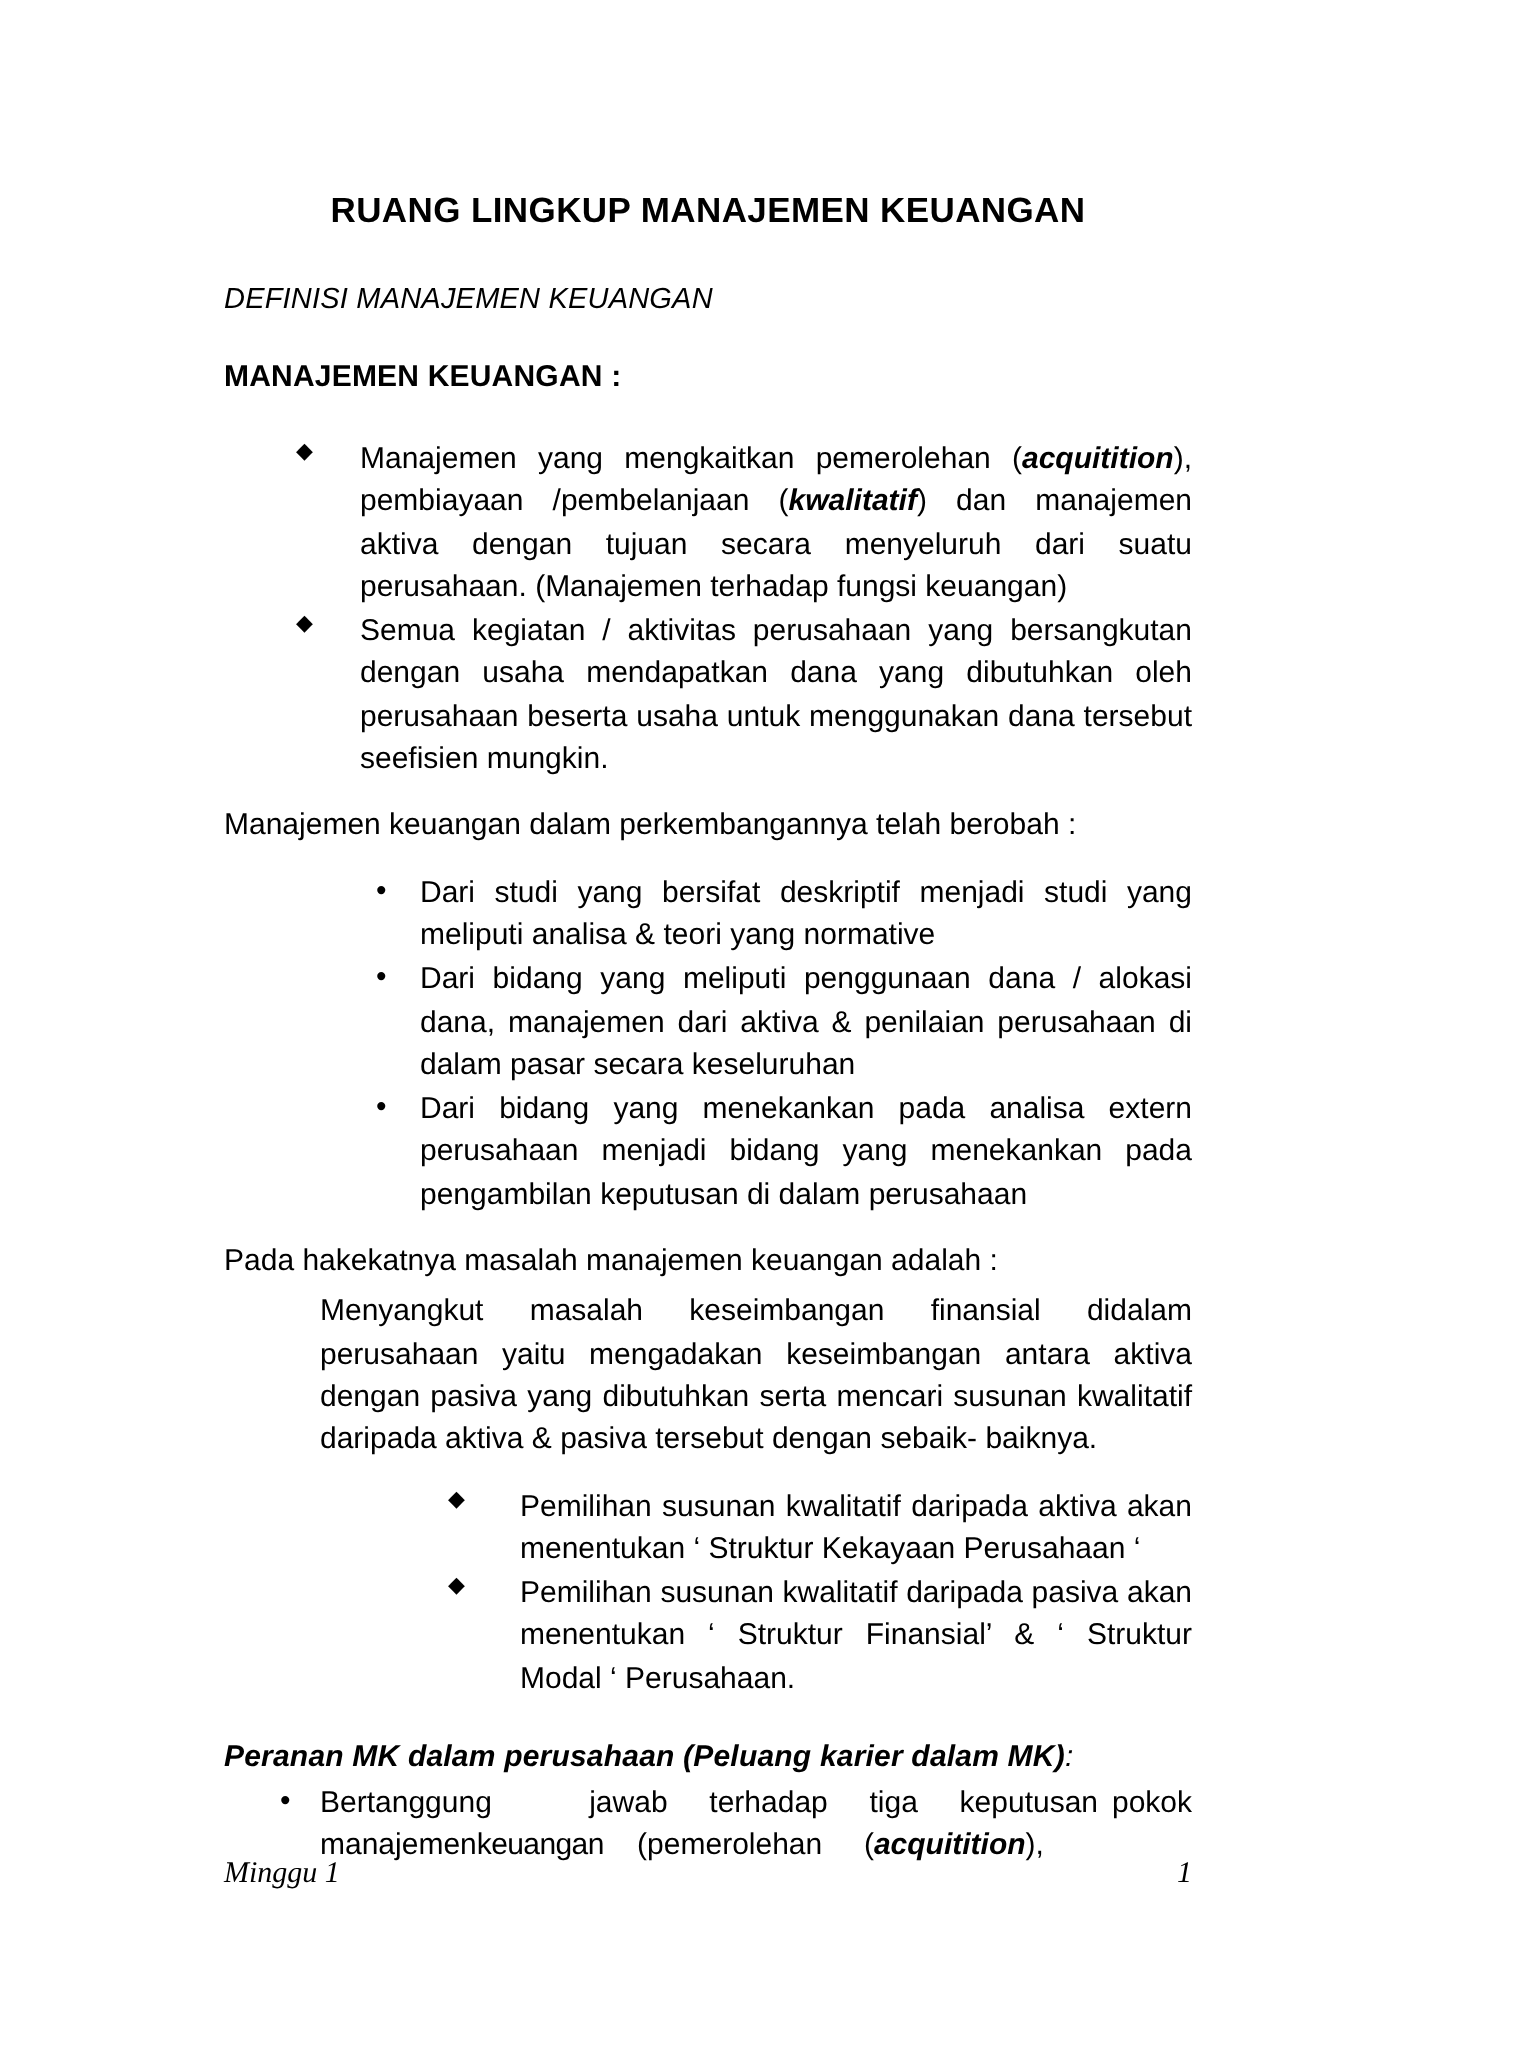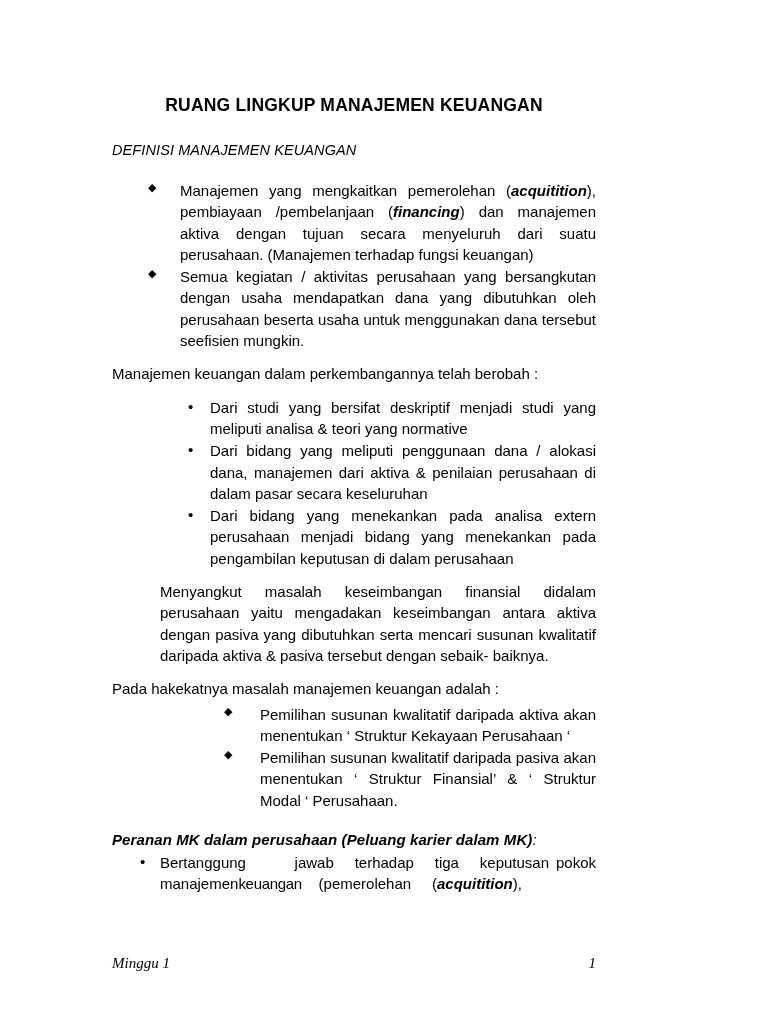--- a/index.html
+++ b/index.html
@@ -107,21 +107,21 @@
   .indent-para {
     padding-left: 48px;
     text-align: justify;
   }
   .gap-sm { height: 8px; }
   .bi { font-weight: bold; font-style: italic; }
   .footer {
     position: absolute;
     left: 0;
     right: 0;
-    bottom: 52px;
+    bottom: 78px;
     padding: 0 108px 0 112px;
     display: flex;
     justify-content: space-between;
     align-items: baseline;
     font-family: "Liberation Serif", serif;
     font-style: italic;
     font-size: 15px;
   }
   .footer .pg {
     font-family: "Liberation Serif", serif;
@@ -136,25 +136,26 @@
 </style>
 </head>
 <body>
 
 <div class="page">
 
   <h1 class="doc-title">RUANG LINGKUP MANAJEMEN KEUANGAN</h1>
 
   <div class="subhead">DEFINISI MANAJEMEN KEUANGAN</div>
 
+  <div class="section-head">MANAJEMEN KEUANGAN :</div>
 
   <ul class="lvl-diamond">
     <li>
       <span class="bullet">◆</span>
-      <span class="justify-stretch nowrap-last">Manajemen yang mengkaitkan pemerolehan (<span class="bi">acquitition</span>), pembiayaan /pembelanjaan (<span class="bi">financing</span>) dan manajemen aktiva dengan tujuan secara menyeluruh dari suatu perusahaan. (Manajemen terhadap fungsi keuangan)</span>
+      <span class="justify-stretch nowrap-last">Manajemen yang mengkaitkan pemerolehan (<span class="bi">acquitition</span>), pembiayaan /pembelanjaan (<span class="bi">kwalitatif</span>) dan manajemen aktiva dengan tujuan secara menyeluruh dari suatu perusahaan. (Manajemen terhadap fungsi keuangan)</span>
     </li>
     <li>
       <span class="bullet">◆</span>
       <span class="justify-stretch nowrap-last">Semua kegiatan / aktivitas perusahaan yang bersangkutan dengan usaha mendapatkan dana yang dibutuhkan oleh perusahaan beserta usaha untuk menggunakan dana tersebut seefisien mungkin.</span>
     </li>
   </ul>
 
   <div class="para para-block">Manajemen keuangan dalam perkembangannya telah berobah :</div>
 
   <ul class="lvl-disc">
@@ -165,22 +166,22 @@
     <li>
       <span class="bullet">•</span>
       <span class="justify-stretch nowrap-last">Dari bidang yang meliputi penggunaan dana / alokasi dana, manajemen dari aktiva &amp; penilaian perusahaan di dalam pasar secara keseluruhan</span>
     </li>
     <li>
       <span class="bullet">•</span>
       <span class="justify-stretch nowrap-last">Dari bidang yang menekankan pada analisa extern perusahaan menjadi bidang yang menekankan pada pengambilan keputusan di dalam perusahaan</span>
     </li>
   </ul>
 
+  <div class="para">Pada hakekatnya masalah manajemen keuangan adalah :</div>
   <div class="para para-block indent-para justify-stretch nowrap-last">Menyangkut masalah keseimbangan finansial didalam perusahaan yaitu mengadakan keseimbangan antara aktiva  dengan pasiva yang dibutuhkan serta mencari susunan  kwalitatif daripada aktiva &amp; pasiva tersebut dengan sebaik-  baiknya.</div>
-  <div class="para">Pada hakekatnya masalah manajemen keuangan adalah :</div>
 
   <ul class="lvl-diamond deep">
     <li>
       <span class="bullet">◆</span>
       <span class="justify-stretch nowrap-last">Pemilihan susunan kwalitatif daripada aktiva akan menentukan ‘ Struktur Kekayaan Perusahaan ‘</span>
     </li>
     <li>
       <span class="bullet">◆</span>
       <span class="justify-stretch nowrap-last">Pemilihan susunan kwalitatif daripada pasiva akan menentukan ‘ Struktur Finansial’ &amp; ‘ Struktur  Modal ‘ Perusahaan.</span>
     </li>

